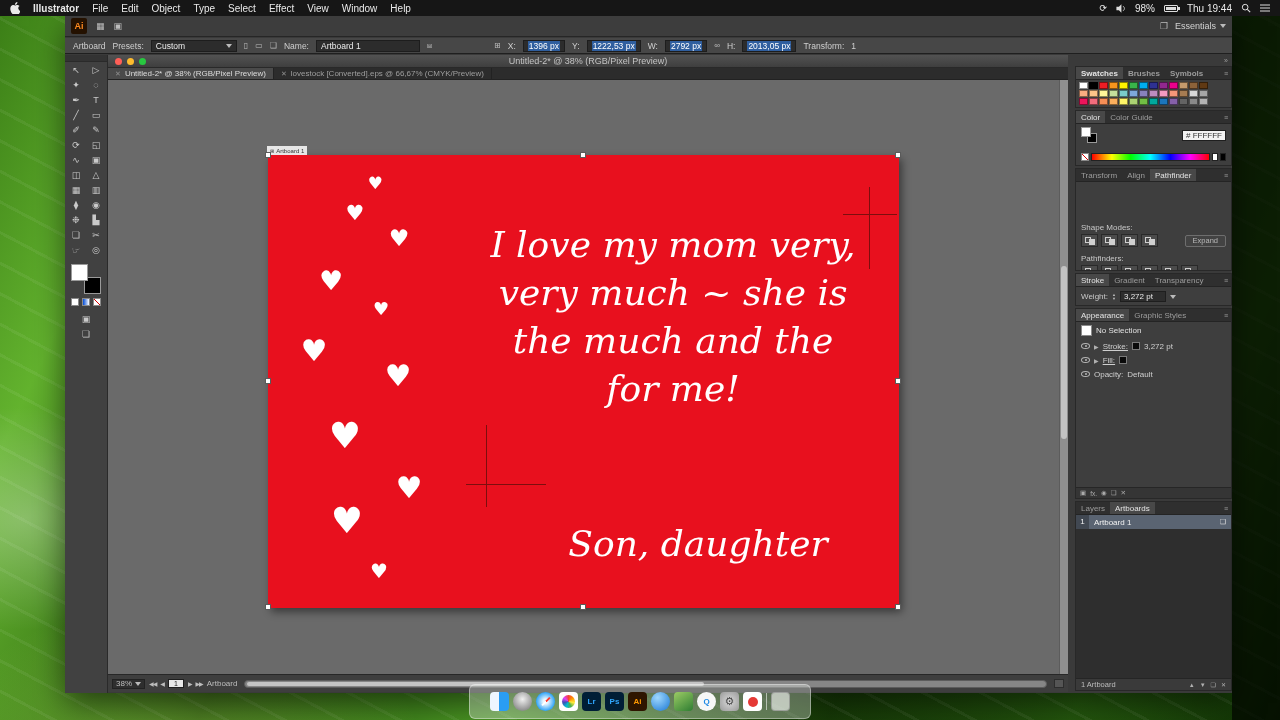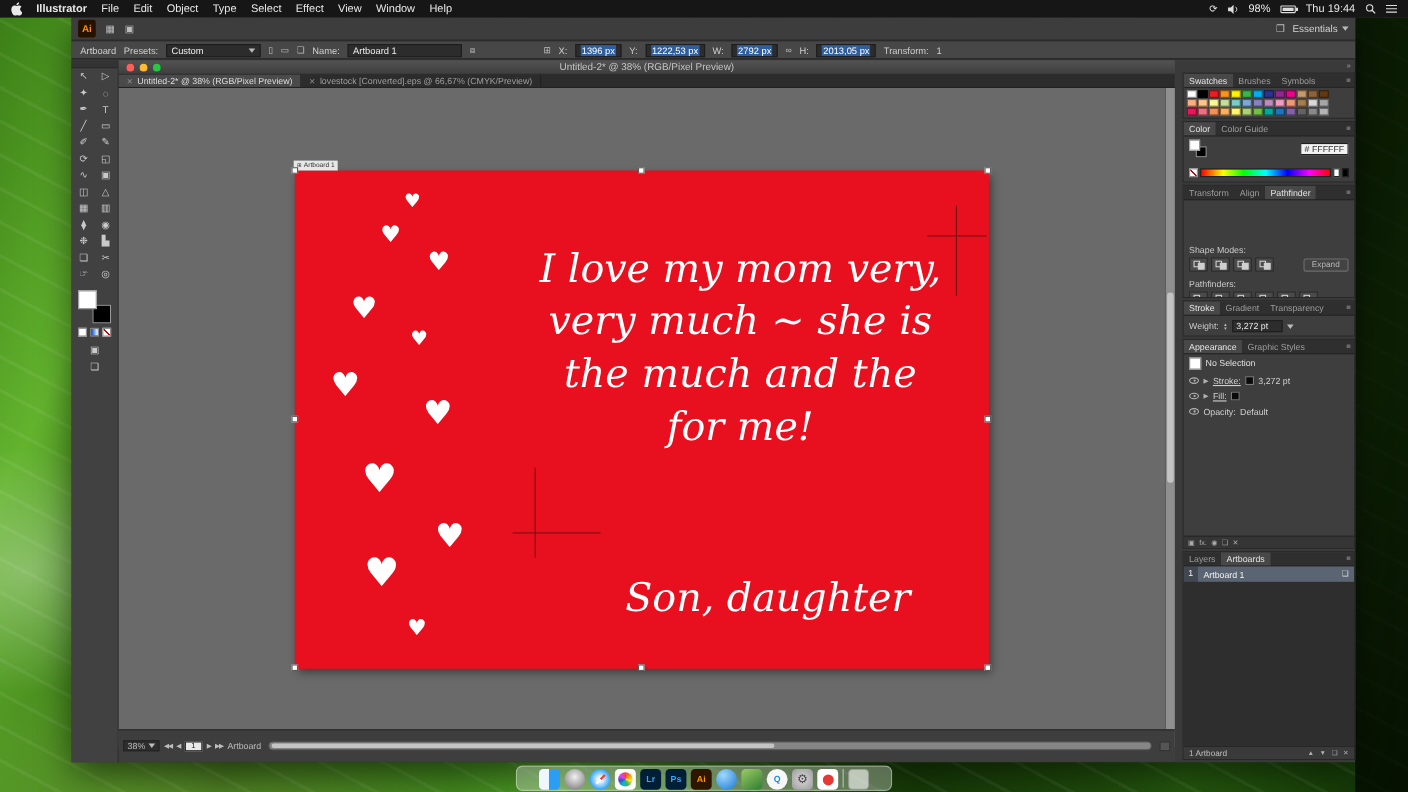--- a/index.html
+++ b/index.html
@@ -69,21 +69,21 @@
   .doc-title{position:absolute;left:60px;right:60px;top:0;height:13px;line-height:13px;text-align:center;
     font-size:9px;color:#c4c4c4;overflow:hidden;white-space:nowrap;}
   .doc-tabbar{position:absolute;top:13px;left:0;right:0;height:12px;background:#2c2c2c;display:flex;border-bottom:1px solid #222;}
   .doc-tab{display:flex;align-items:center;gap:4px;padding:0 7px;font-size:8px;color:#9f9f9f;border-right:1px solid #222;
     white-space:nowrap;overflow:hidden;}
   .doc-tab.active{background:#4a4a4a;color:#dedede;}
   .tab-x{font-size:7px;color:#8f8f8f;}
   .doc-canvas{position:absolute;top:25px;left:0;right:9px;bottom:13px;background:#6a6a6a;overflow:hidden;}
   .v-scroll{position:absolute;top:25px;right:0;bottom:13px;width:9px;background:#8f8f8f;border-left:1px solid #5c5c5c;}
   .v-thumb{position:absolute;left:1px;right:1px;top:31%;height:29%;background:#c3c3c3;border-radius:4px;}
-  .doc-statusbar{position:absolute;bottom:0;left:0;right:0;height:29px;background:#3e3e3e;border-top:1px solid #272727;
+  .doc-statusbar{position:absolute;bottom:0;left:0;right:0;height:18px;background:#3e3e3e;border-top:1px solid #272727;
     display:flex;align-items:center;font-size:8px;color:#bdbdbd;gap:4px;padding:0 4px;}
   .zoom-box{display:flex;align-items:center;gap:3px;background:#2e2e2e;border:1px solid #222;height:10px;padding:0 3px;}
   .nav-a{font-size:6px;color:#bdbdbd;letter-spacing:-1px;}
   .page-field{background:#e9e9e9;color:#222;border:1px solid #1f1f1f;width:16px;height:9px;font-size:7px;
     display:flex;align-items:center;justify-content:center;}
   .h-scroll{flex:1;height:8px;background:#868686;border:1px solid #5c5c5c;border-radius:4px;position:relative;margin:0 3px;}
   .h-thumb{position:absolute;left:2px;top:1px;bottom:1px;width:57%;background:#c4c4c4;border-radius:3px;}
   .sb-corner{width:10px;height:9px;background:#555;border:1px solid #2d2d2d;}
 
   
@@ -144,23 +144,23 @@
   .lay-idx{width:13px;text-align:center;background:rgba(0,0,0,.28);height:14px;line-height:14px;flex:none;}
   .lay-name{padding-left:5px;}
   .lay-page{margin-left:auto;margin-right:5px;font-size:7px;color:#e0e0e0;}
   .lay-body{flex:1;background:#2e2e2e;}
   .lay-foot{height:12px;background:#3a3a3a;border-top:1px solid #252525;display:flex;align-items:center;gap:5px;
     padding:0 5px;color:#bdbdbd;font-size:7.5px;flex:none;}
   .lay-foot .ic{margin-left:0;font-size:6px;color:#b0b0b0;}
   .lay-foot .sp{margin-left:auto;}
 
   
-  .dock{position:absolute;left:50%;bottom:1px;transform:translateX(-50%);height:23px;
+  .dock{position:absolute;left:50%;bottom:1px;transform:translateX(-50%);height:35px;
     background:rgba(235,240,235,.34);border:1px solid rgba(255,255,255,.38);border-radius:6px;
-    display:flex;padding:2px 20px;gap:4px;z-index:70;}
+    display:flex;align-items:center;padding:2px 20px;gap:4px;z-index:70;}
   .dock-app{width:19px;height:19px;border-radius:4px;display:flex;align-items:center;justify-content:center;
     font-size:8px;font-weight:bold;overflow:hidden;flex:none;}
   .dk-finder{background:linear-gradient(90deg,#eef6ff 0 46%,#2a9df4 46%);}
   .dk-launchpad{background:radial-gradient(circle at 50% 38%,#f0f0f0,#8e8e8e 75%);border-radius:50%;}
   .dk-safari{background:radial-gradient(circle,#eaf6ff 18%,#1b9af7 75%);border-radius:50%;position:relative;}
   .dk-safari i{position:absolute;left:9px;top:4px;width:2px;height:11px;
     background:linear-gradient(#ff3b30 50%,#fff 50%);transform:rotate(45deg);}
   .dk-photos{background:#fff;}
   .dk-photos i{width:13px;height:13px;border-radius:50%;display:block;
     background:conic-gradient(#f44336,#ff9800,#ffeb3b,#4caf50,#00bcd4,#3f51b5,#e040fb,#f44336);}
@@ -407,21 +407,21 @@
         </div>
         <span class="sb-corner"></span>
       </div>
     </div>
 
     <div class="panel-dock">
       <div class="dock-collapse">
         <span>»</span>
       </div>
 
-      <div class="panel" style="height:42px;flex:none;">
+      <div class="panel" style="height:42px;flex:none;font-weight:bold;">
         <div class="p-head">
           <span class="p-tab on">Swatches</span>
           <span class="p-tab">Brushes</span>
           <span class="p-tab">Symbols</span>
           <span class="p-menu">≡</span>
         </div>
         <div class="sw-grid">
             <span class="swatch" style="background-color: rgb(255, 255, 255);"></span>
             <span class="swatch" style="background-color: rgb(0, 0, 0);"></span>
             <span class="swatch" style="background-color: rgb(237, 28, 36);"></span>

